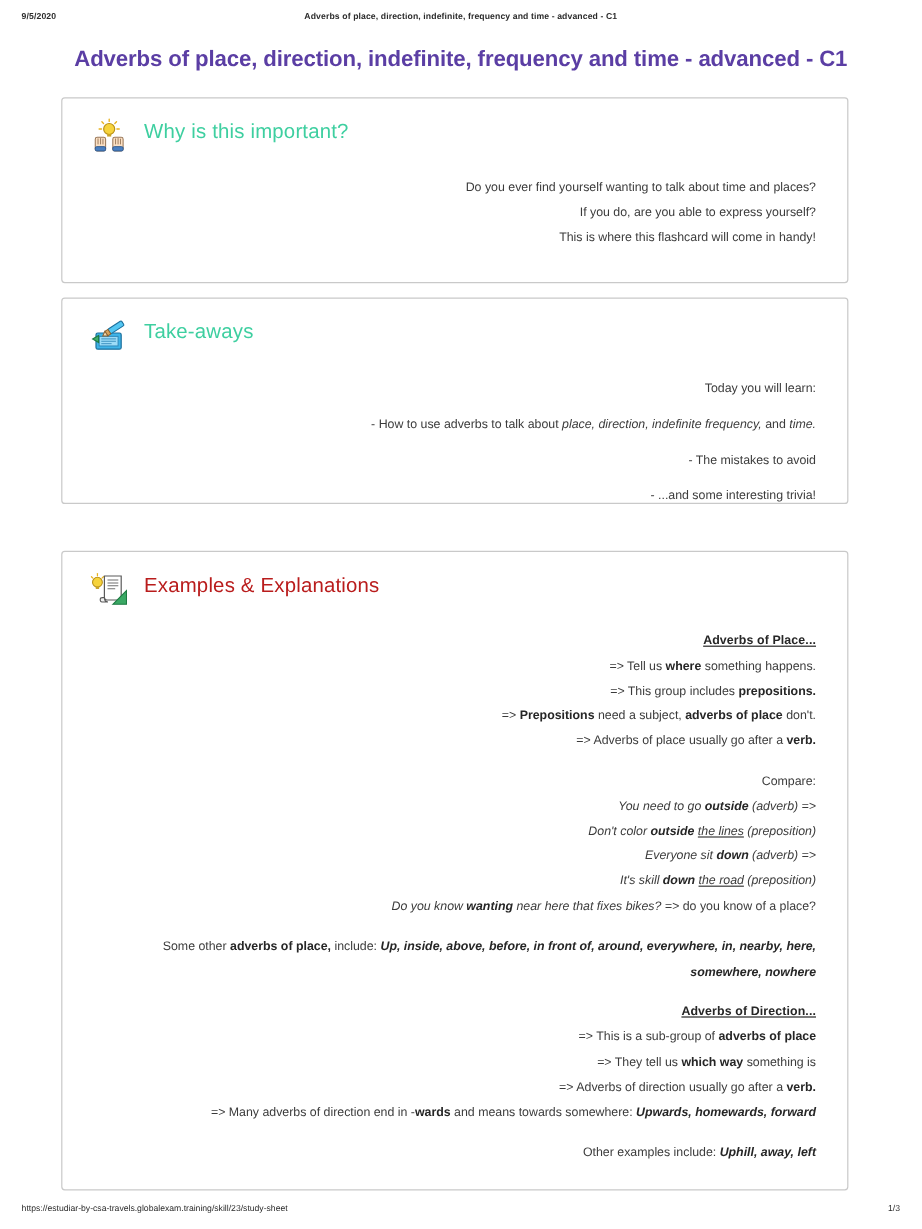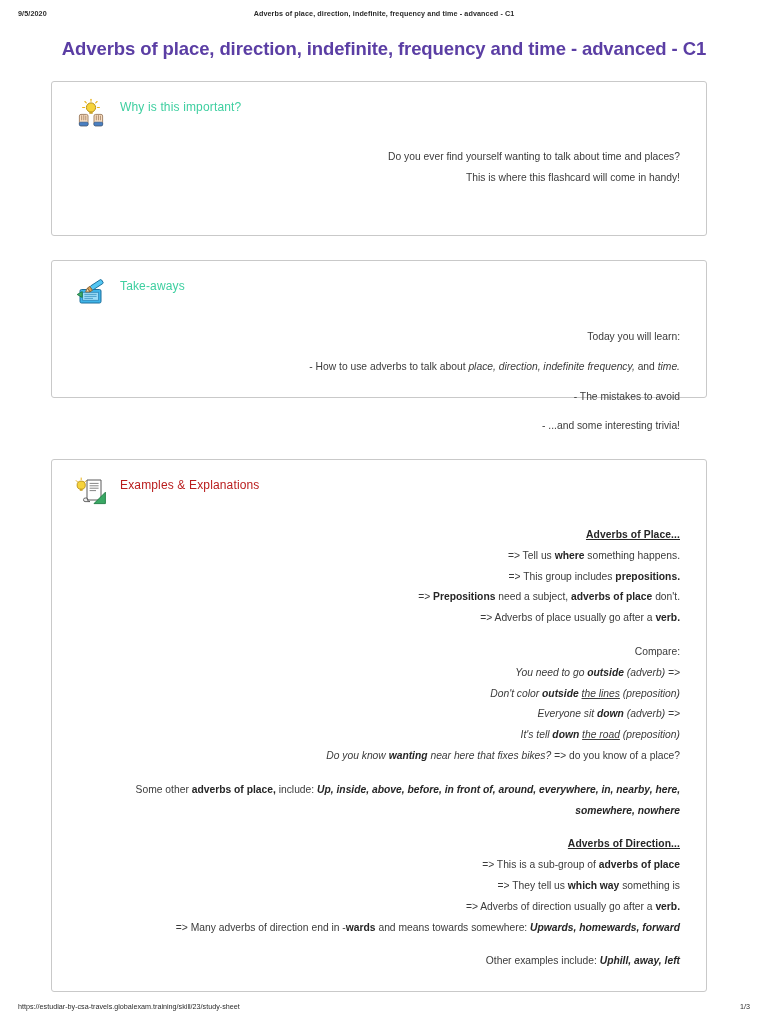--- a/index.html
+++ b/index.html
@@ -80,42 +80,42 @@
   .card {
     position: absolute;
     left: 51px;
     width: 656px;
     box-sizing: border-box;
     border: 1px solid #c9c9c9;
     border-radius: 3px;
     background: #ffffff;
   }
   #card-why      { top: 81px;  height: 155px; }
-  #card-takeaway { top: 260px; height: 138px; }
+  #card-takeaway { top: 248px; height: 172px; }
   #card-examples { top: 459px; height: 533px; }
 
   .card-head {
     position: relative;
     height: 46px;
     padding-left: 24px;
     padding-top: 18px;
     box-sizing: border-box;
   }
   .card-head .icon {
     position: absolute;
     left: 22px;
     top: 14px;
     width: 34px;
     height: 34px;
   }
   .card-head .head-text {
     position: absolute;
     left: 68px;
     top: 18px;
-    font-size: 12px;
+    font-size: 17px;
     letter-spacing: .15px;
   }
   .head-teal { color: #3ecfa0; }
   .head-blue { color: #b91c1c; }
 
   .card-body {
     padding: 0 26px 0 27px;
     font-size: 10.3px;
     line-height: 20.8px;
     color: #3b3b3b;
@@ -178,20 +178,21 @@
           <line x1="22.3" y1="19.4" x2="22.3" y2="24.3" stroke="#9b7a5c" stroke-width=".8"></line>
           <line x1="24.4" y1="19.1" x2="24.4" y2="24.3" stroke="#9b7a5c" stroke-width=".8"></line>
           <line x1="26.4" y1="19.6" x2="26.4" y2="24.3" stroke="#9b7a5c" stroke-width=".8"></line>
         </g>
       </svg>
     </span>
     <span class="head-text head-teal">Why is this important?</span>
   </div>
   <div class="card-body">
     <p>Do you ever find yourself wanting to talk about time and places?</p>
+    <p>If you do, are you able to express yourself?</p>
     <p>This is where this flashcard will come in handy!</p>
   </div>
 </div>
 
 <div class="card" id="card-takeaway">
   <div class="card-head">
     <span class="icon">
       <svg width="34" height="34" viewBox="0 0 34 34">
         <rect x="6" y="14.5" width="21" height="13.5" rx="1.5" fill="#3fb4e8" stroke="#1c6f9c" stroke-width="1"></rect>
         <rect x="8.6" y="17.3" width="15.8" height="8" fill="#9ddcf7" stroke="#2d86b8" stroke-width=".8"></rect>
@@ -251,21 +252,21 @@
     <p><span>=&gt; This group includes </span><b>prepositions.</b></p>
     <p><span>=&gt; </span><b>Prepositions</b><span> need a subject, </span><b>adverbs of place</b><span> don't.</span></p>
     <p><span>=&gt; Adverbs of place usually go after a </span><b>verb.</b></p>
 
     <div class="gap"></div>
 
     <p>Compare:</p>
     <p><i>You need to go </i><i><b>outside</b></i><i> (adverb) =&gt;</i></p>
     <p><i>Don't color </i><i><b>outside</b></i><i> </i><i><u>the lines</u></i><i> (preposition)</i></p>
     <p><i>Everyone sit </i><i><b>down</b></i><i> (adverb) =&gt;</i></p>
-    <p><i>It's tell </i><i><b>down</b></i><i> </i><i><u>the road</u></i><i> (preposition)</i></p>
+    <p><i>It's skill </i><i><b>down</b></i><i> </i><i><u>the road</u></i><i> (preposition)</i></p>
     <p><i>Do you know </i><i><b>wanting</b></i><i> near here that fixes bikes? =&gt;</i><span> do you know of a place?</span></p>
 
     <div class="gap"></div>
 
     <p><span>Some other </span><b>adverbs of place,</b><span> include: </span><i><b>Up, inside, above, before, in front of, around, everywhere, in, nearby, here, somewhere, nowhere</b></i></p>
 
     <div class="gap"></div>
 
     <p class="uhead">Adverbs of Direction...</p>
     <p><span>=&gt; This is a sub-group of </span><b>adverbs of place</b></p>

